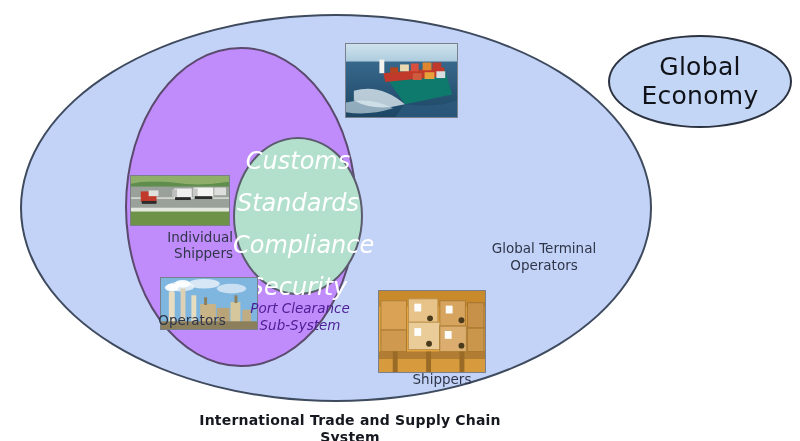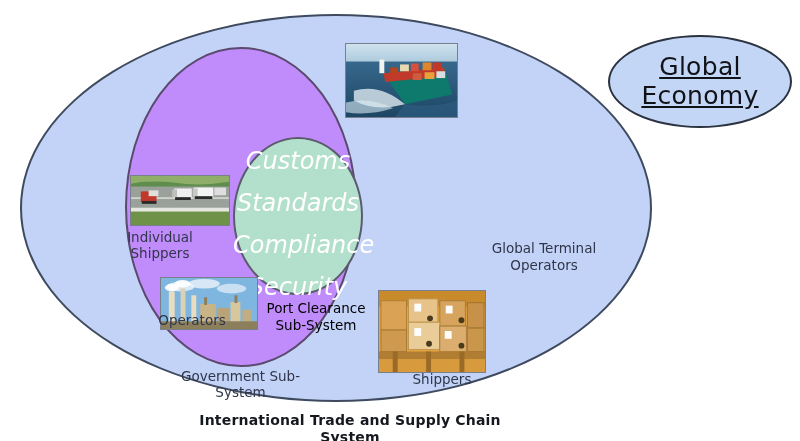--- a/index.html
+++ b/index.html
@@ -77,21 +77,20 @@
     white-space: pre-line;
     font-family: "DejaVu Sans", sans-serif;
   }
 
   #global-economy-text {
     position: static;
     font-size: 25px;
     line-height: 1.15;
     color: #101218;
     letter-spacing: 0.3px;
-    text-decoration: underline;
   }
 
   #trade-treaties-text {
     left: 165px;
     top: 72px;
     width: 155px;
     font-size: 22px;
     font-style: italic;
     color: #161a24;
     line-height: 1.22;
@@ -102,42 +101,44 @@
     top: 140px;
     width: 130px;
     font-size: 24px;
     font-style: italic;
     color: #ffffff;
     line-height: 1.75;
     text-align: center;
   }
 
   #individual-shippers-label {
-    left: 105px;
+    left: 123px;
     top: 230px;
     width: 110px;
     font-size: 13.5px;
     color: #30364a;
+    text-align: right;
   }
 
   #industry-label {
     left: 152px;
     top: 313px;
     width: 80px;
     font-size: 13.5px;
     color: #30364a;
   }
 
   #port-clearance-label {
-    left: 252px;
+    left: 236px;
     top: 300px;
     width: 128px;
     font-size: 13.5px;
-    color: #000000;
+    color: #4c1d95;
     line-height: 1.25;
+    font-style: italic;
   }
 
   #government-label {
     left: 168px;
     top: 369px;
     width: 145px;
     font-size: 13.5px;
     color: #30364a;
   }
 
@@ -306,21 +307,20 @@
       <rect x="83" y="33" width="9" height="15" fill="#c0ad84"></rect>
       <rect x="0" y="45" width="98" height="8" fill="#8c7f5c"></rect>
       <rect x="44" y="20" width="3" height="8" fill="#8d7f5a"></rect>
       <rect x="75" y="18" width="3" height="8" fill="#8d7f5a"></rect>
     </svg>
   </div>
   <div class="label" id="industry-label">Operators</div>
 
   <div class="label" id="port-clearance-label">Port Clearance Sub-System</div>
 
-  <div class="label" id="government-label">Government Sub-System</div>
 
   <div class="label" id="global-terminal-label">Global Terminal
 Operators</div>
 
   <div class="photo" id="boxes-photo">
     <svg viewBox="0 0 108 83" preserveAspectRatio="none">
       <rect x="0" y="0" width="108" height="83" fill="#e8a53c"></rect>
       <rect x="0" y="0" width="108" height="16" fill="#c98a2c"></rect>
       <rect x="2" y="10" width="26" height="30" fill="#d9a254" stroke="#b07f33"></rect>
       <rect x="30" y="8" width="30" height="24" fill="#e8c389" stroke="#bb9048"></rect>

